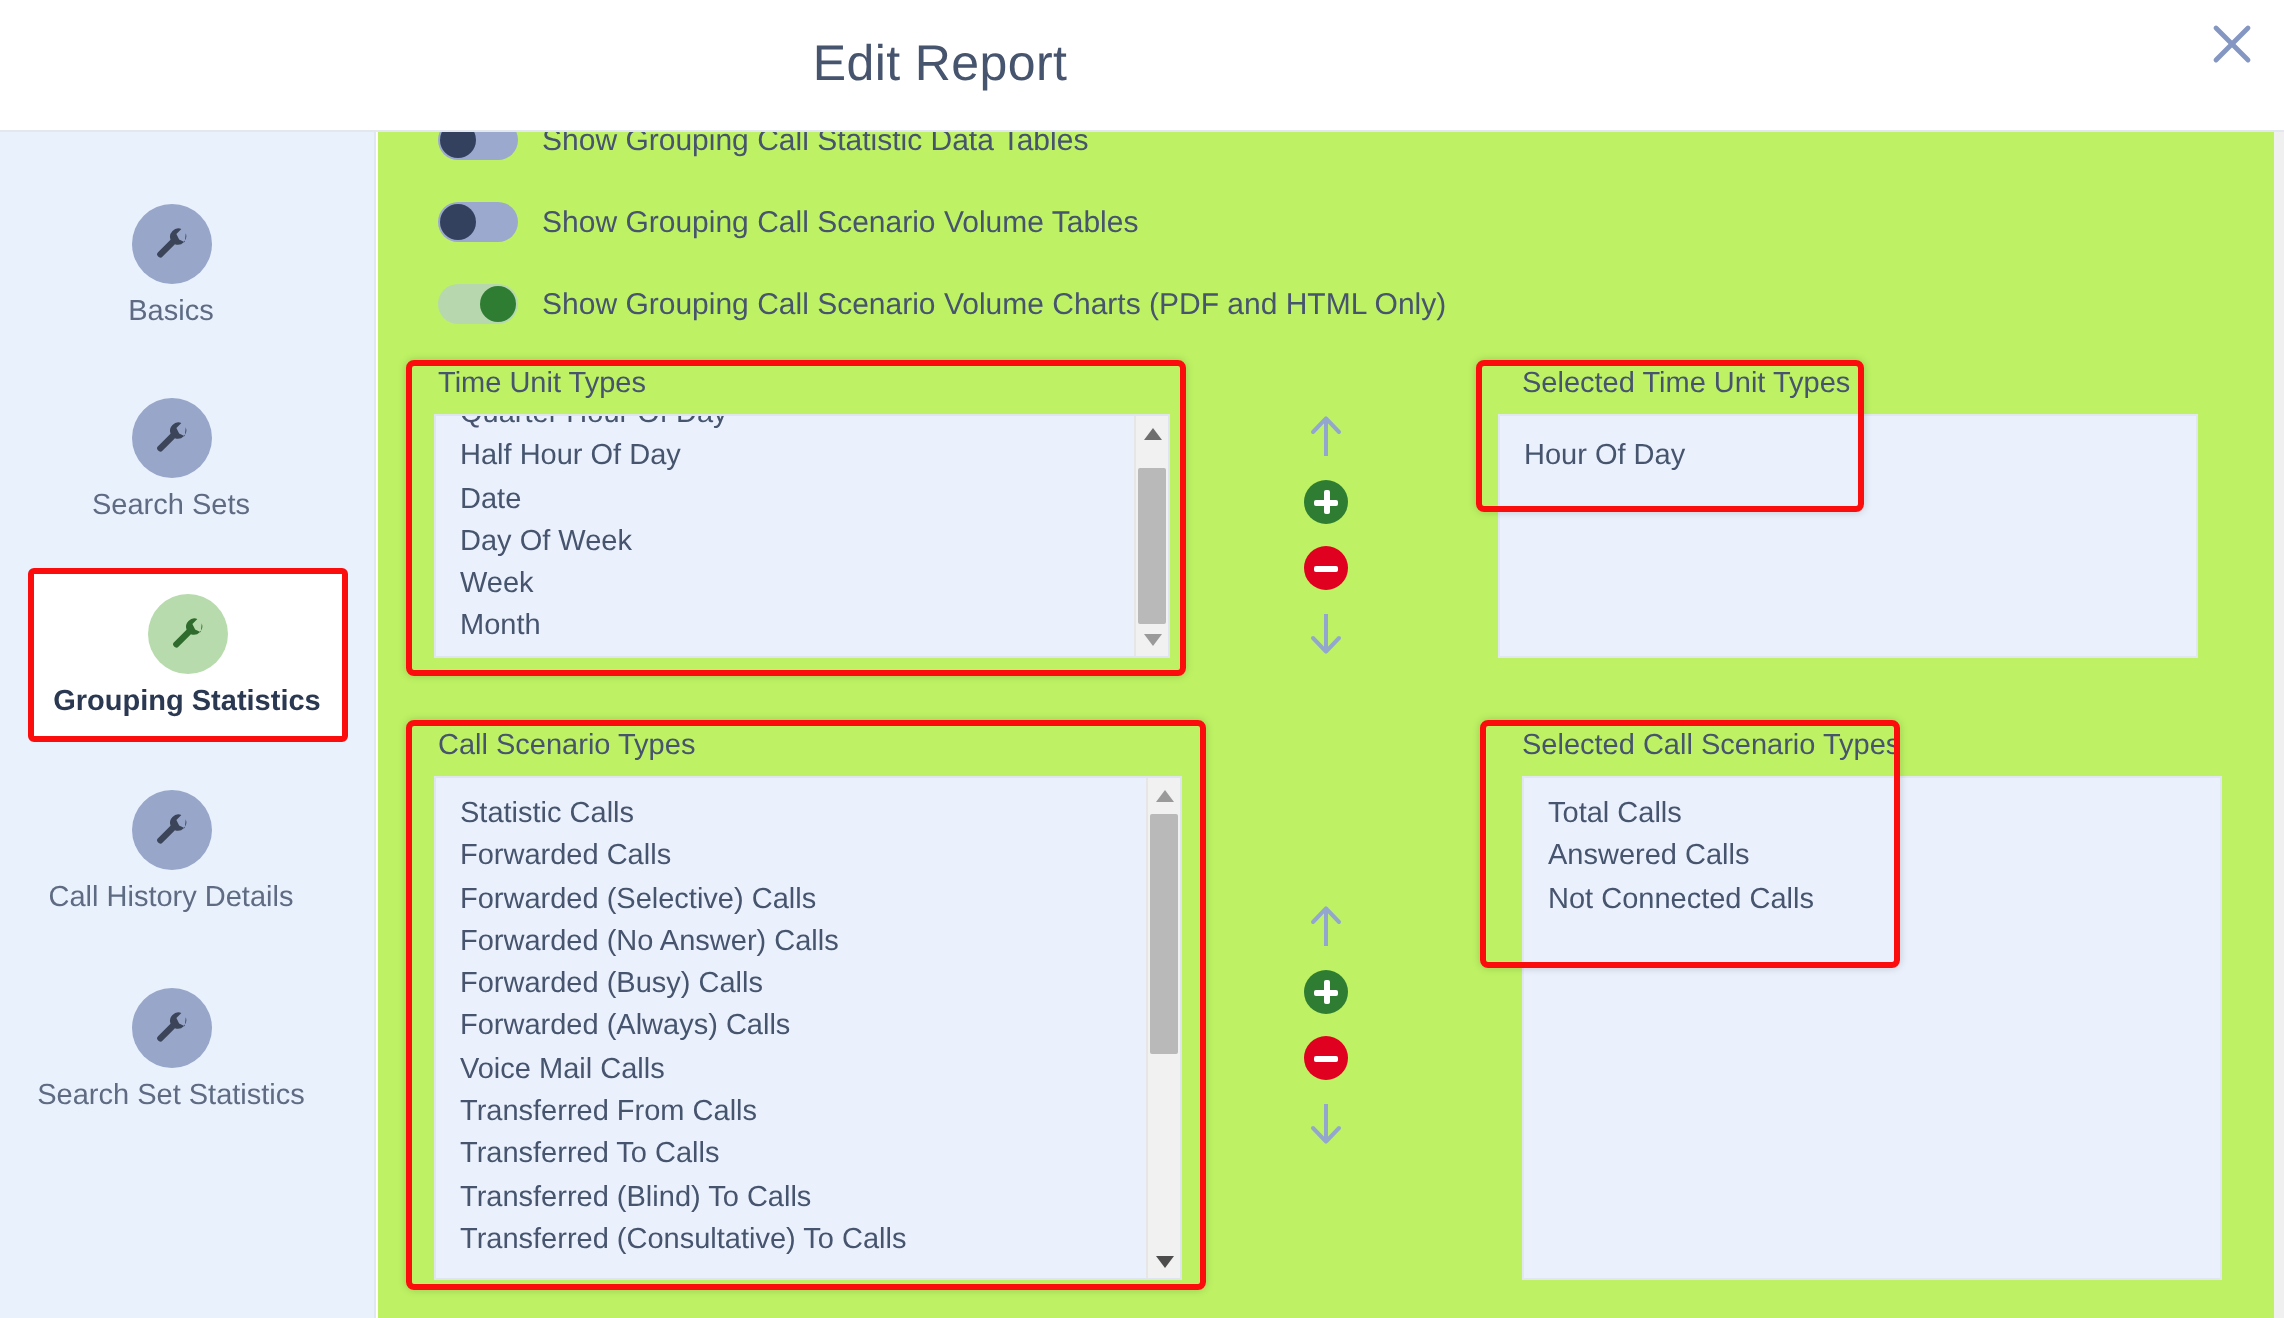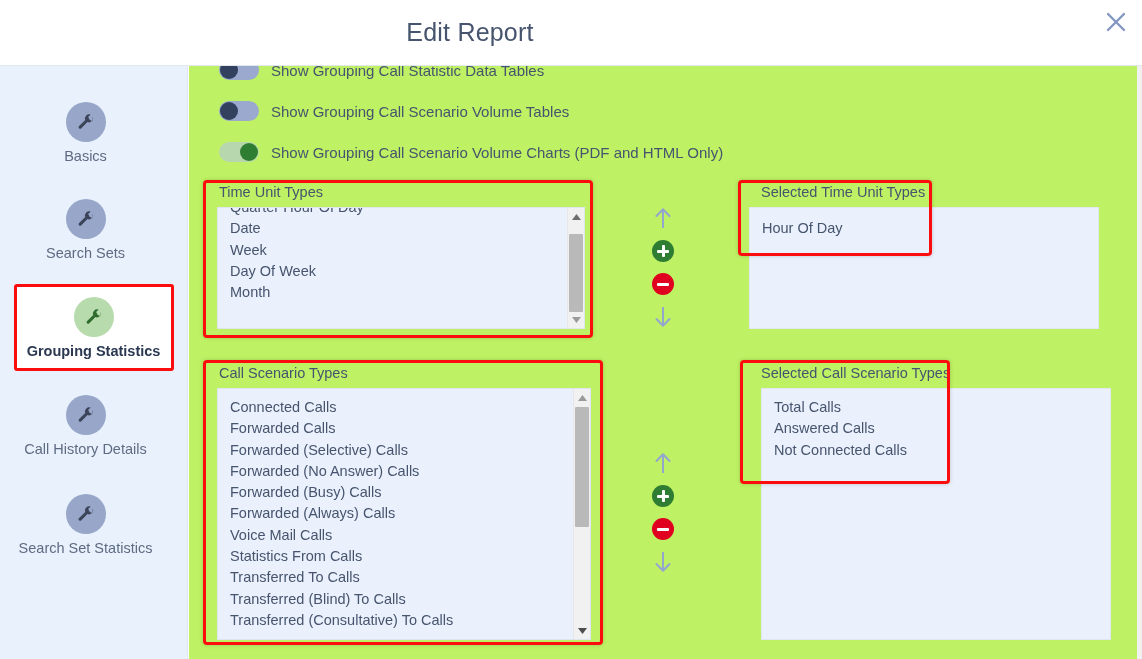--- a/index.html
+++ b/index.html
@@ -317,23 +317,24 @@
           <span class="knob"></span>
         </div>
       <div class="toggle-label">Show Grouping Call Scenario Volume Charts (PDF and HTML Only)</div>
     </div>
 
     <div class="panel" style="left:16px; top:118px; width:384px;">
       <div class="panel-title">Time Unit Types</div>
       <div class="listbox" style="width:368px; height:122px; margin-left:12px;">
         <div class="list-items" style="top:-11px;">
           <div class="li">Quarter Hour Of Day</div>
+          <div class="li">Half Hour Of Day</div>
           <div class="li">Date</div>
+          <div class="li">Day Of Week</div>
           <div class="li">Week</div>
-          <div class="li">Day Of Week</div>
           <div class="li">Month</div>
         </div>
         <div class="sb">
           <div class="sb-arrow up">
             <svg width="9" height="6" viewBox="0 0 9 6">
                 <polygon points="4.5,0 9,6 0,6" fill="#6e6e6e"></polygon>
               </svg>
           </div>
           <div class="sb-thumb" style="top:26px; height:78px;"></div>
           <div class="sb-arrow down">
@@ -377,28 +378,28 @@
         <div class="list-items" style="top:10px;">
           <div class="li">Hour Of Day</div>
         </div>
       </div>
     </div>
 
     <div class="panel" style="left:16px; top:299px; width:390px;">
       <div class="panel-title">Call Scenario Types</div>
       <div class="listbox" style="width:374px; height:252px; margin-left:12px;">
         <div class="list-items" style="top:8px;">
-          <div class="li">Connected Calls</div>
+          <div class="li">Statistic Calls</div>
           <div class="li">Forwarded Calls</div>
           <div class="li">Forwarded (Selective) Calls</div>
           <div class="li">Forwarded (No Answer) Calls</div>
           <div class="li">Forwarded (Busy) Calls</div>
           <div class="li">Forwarded (Always) Calls</div>
           <div class="li">Voice Mail Calls</div>
-          <div class="li">Statistics From Calls</div>
+          <div class="li">Transferred From Calls</div>
           <div class="li">Transferred To Calls</div>
           <div class="li">Transferred (Blind) To Calls</div>
           <div class="li">Transferred (Consultative) To Calls</div>
         </div>
         <div class="sb">
           <div class="sb-arrow up">
             <svg width="9" height="6" viewBox="0 0 9 6">
                 <polygon points="4.5,0 9,6 0,6" fill="#9a9a9a"></polygon>
               </svg>
           </div>

